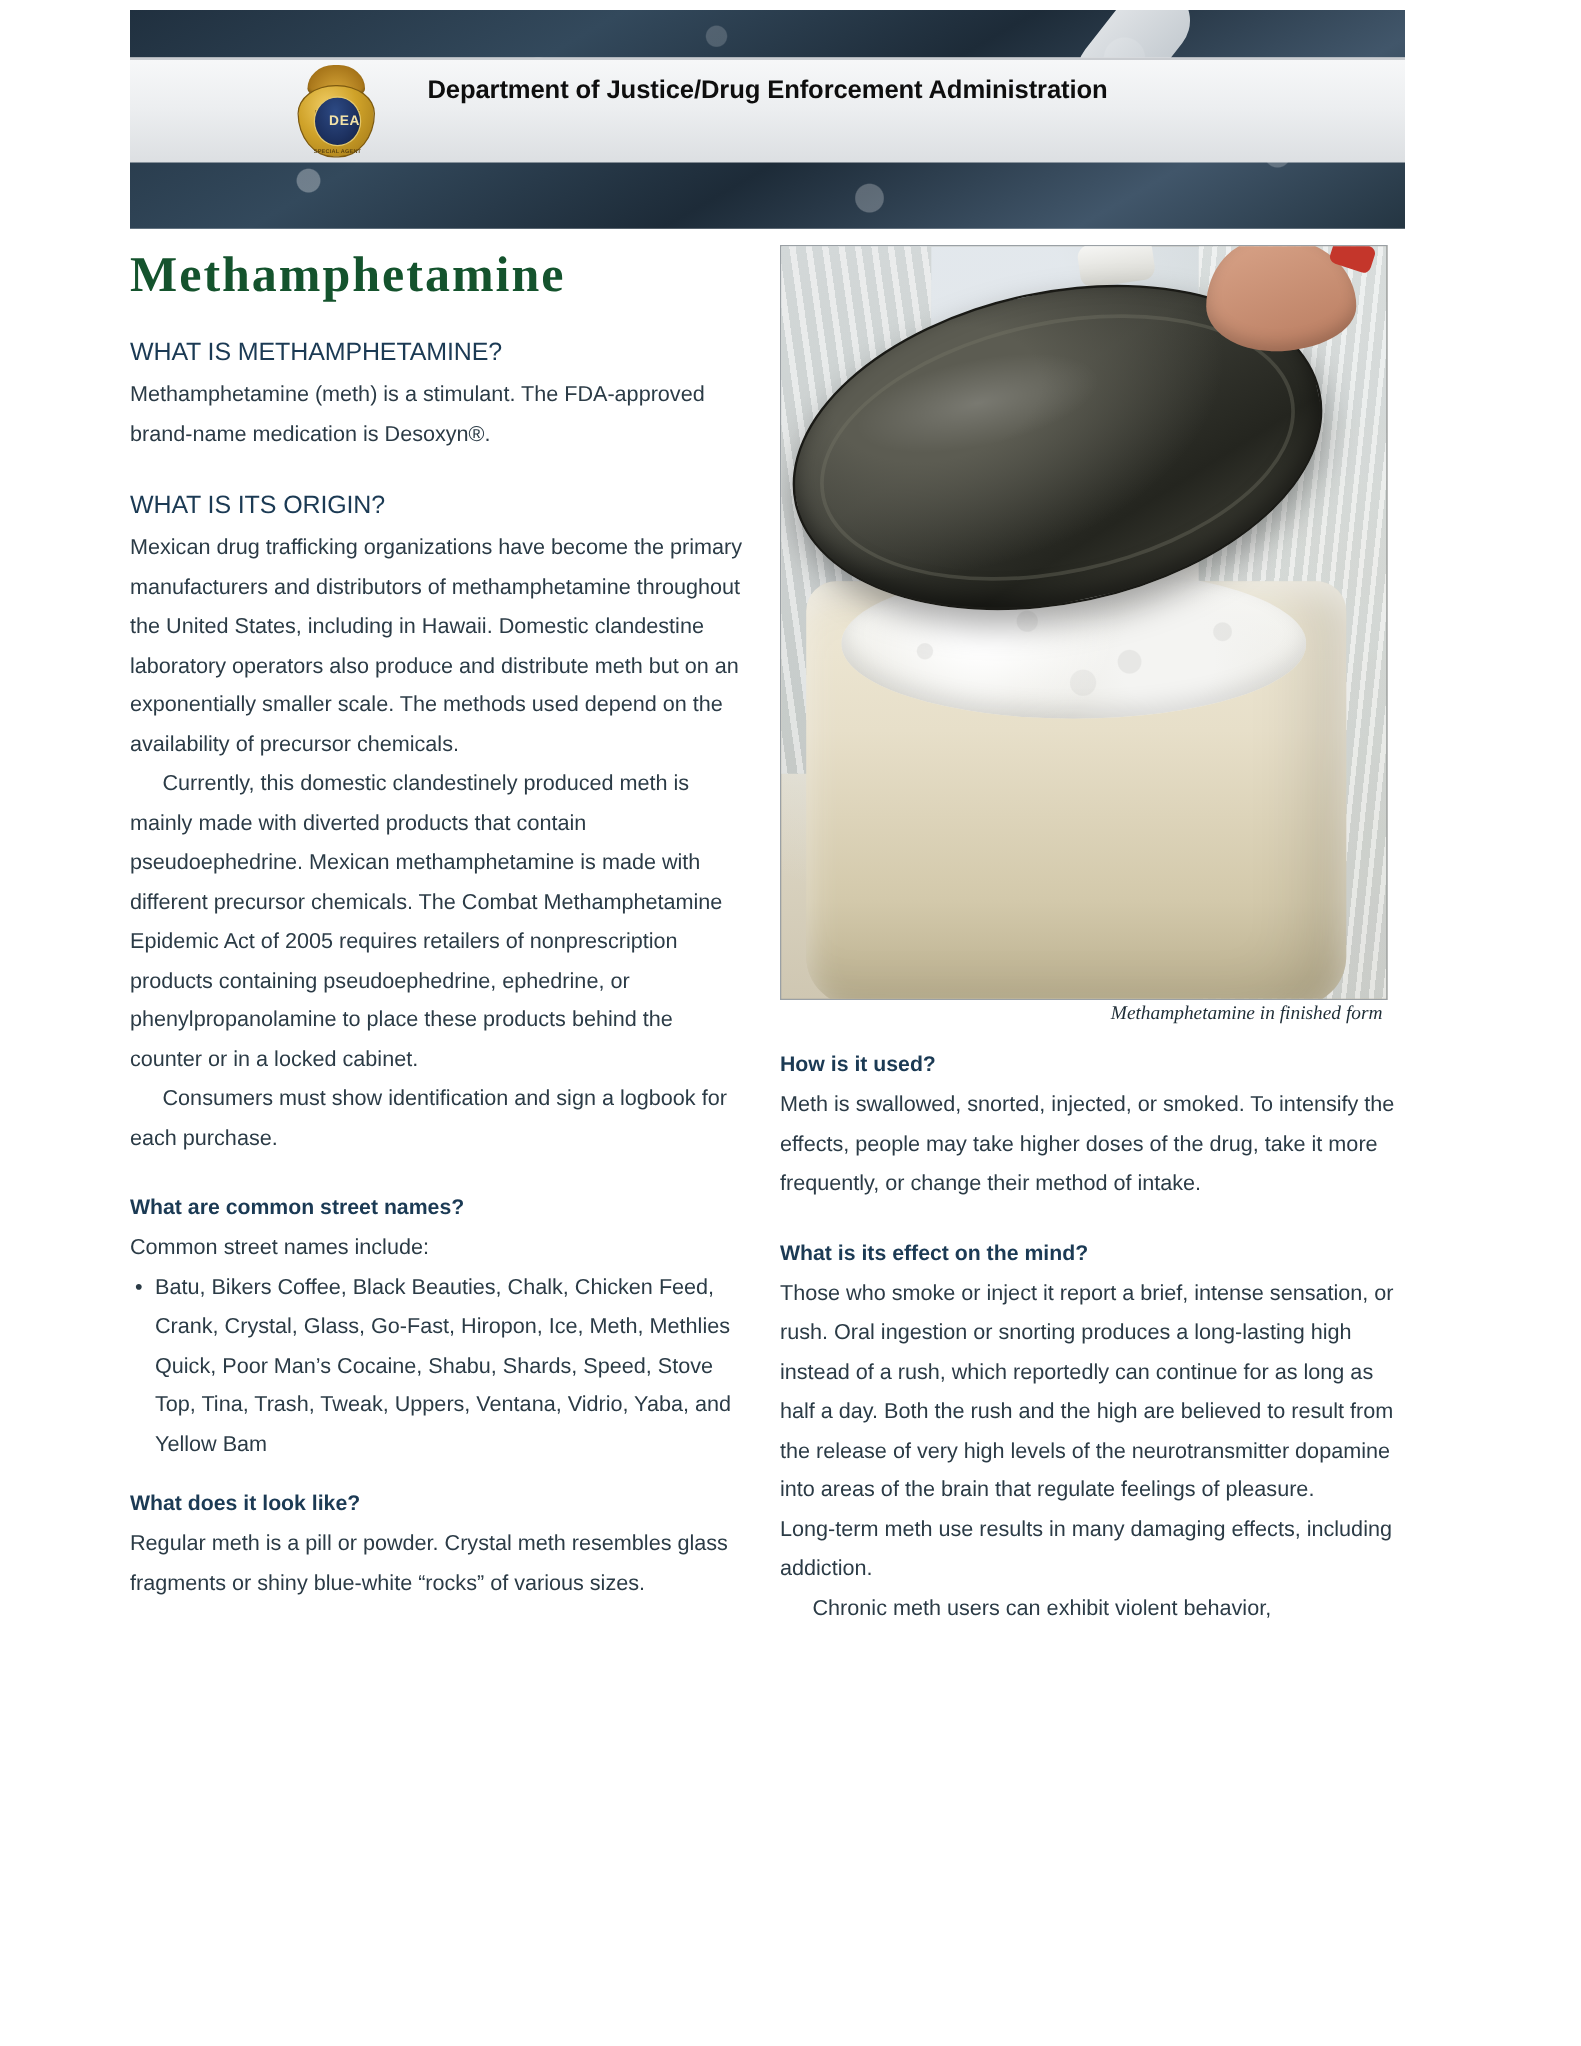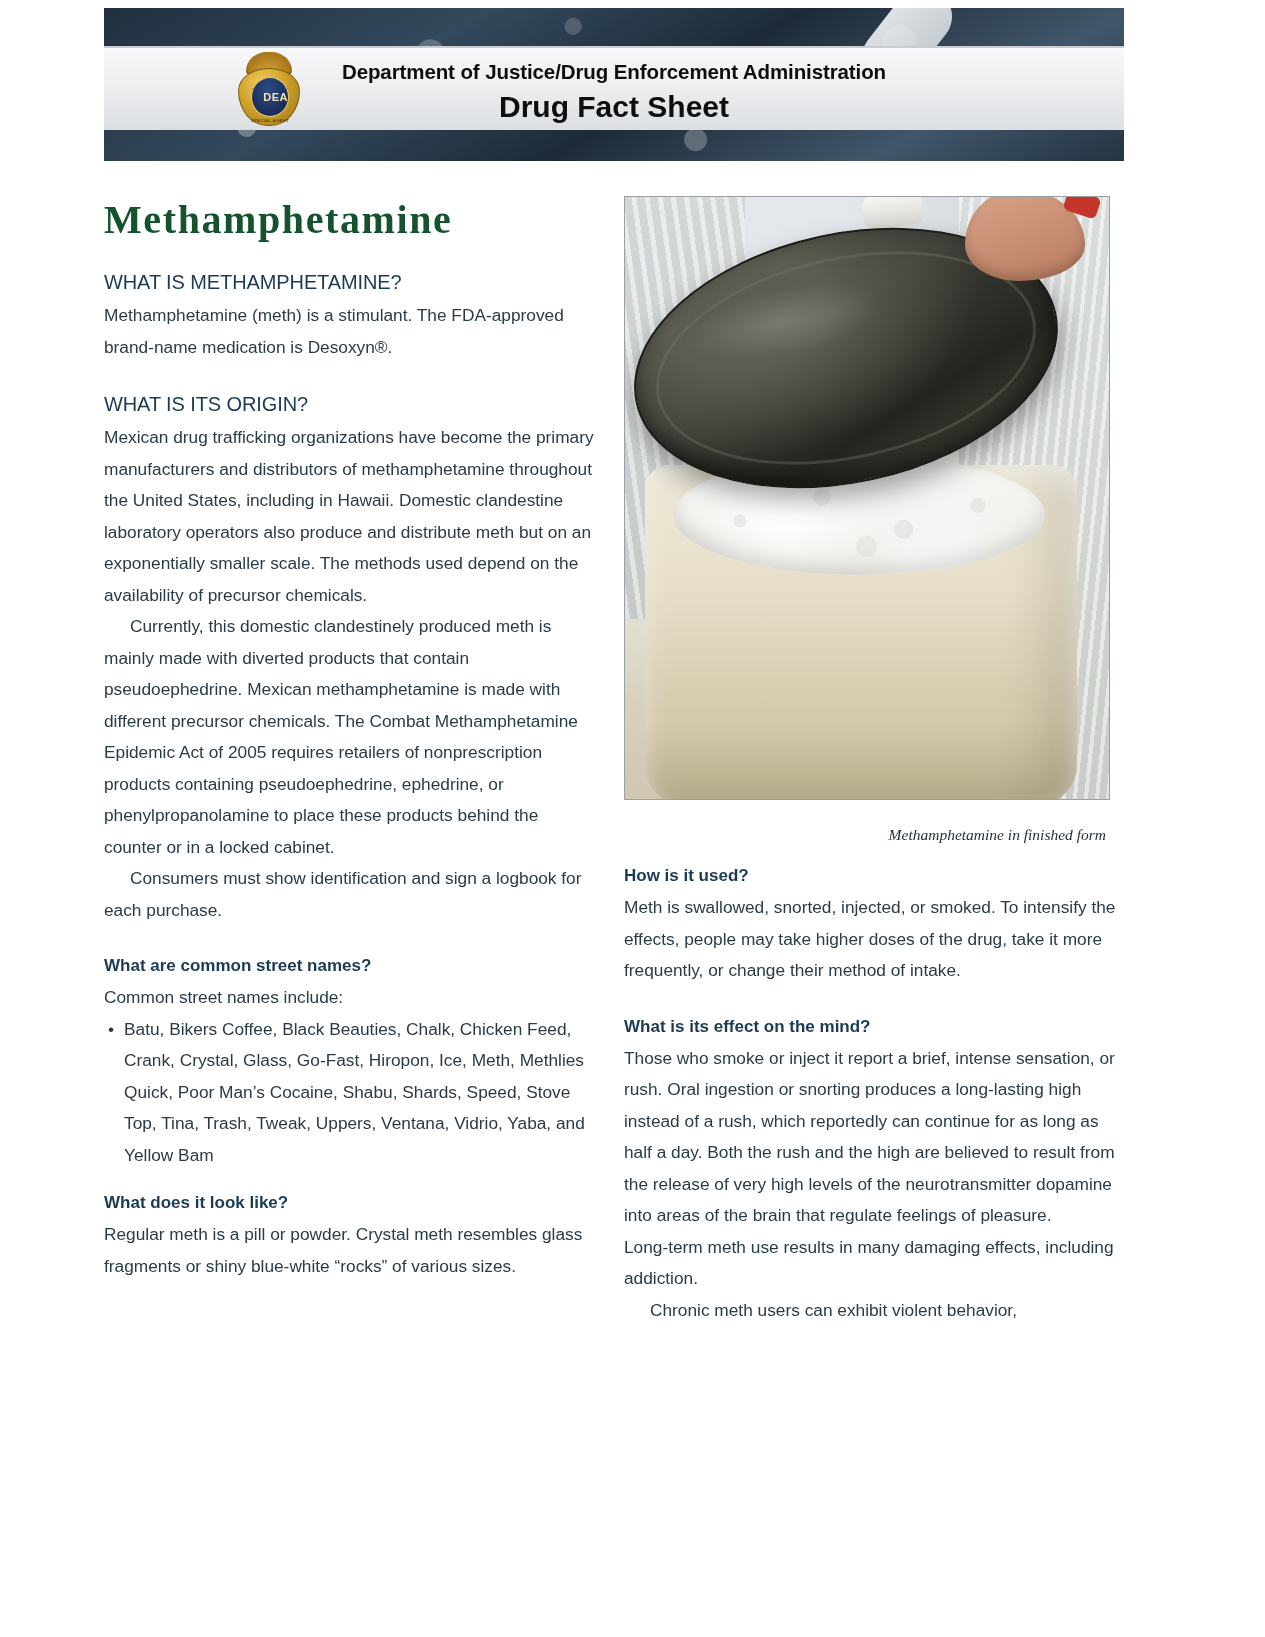--- a/index.html
+++ b/index.html
@@ -17,21 +17,21 @@
     height: 1637px;
     background: #ffffff;
   }
 
   
   .banner {
     position: absolute;
     left: 104px;
     top: 8px;
     width: 1020px;
-    height: 153px;
+    height: 175px;
     background:
       radial-gradient(circle at 14% 78%, rgba(255,255,255,0.30) 0 9px, transparent 10px),
       radial-gradient(circle at 32% 30%, rgba(255,255,255,0.22) 0 14px, transparent 15px),
       radial-gradient(circle at 58% 86%, rgba(255,255,255,0.25) 0 11px, transparent 12px),
       radial-gradient(circle at 78% 22%, rgba(255,255,255,0.30) 0 16px, transparent 17px),
       radial-gradient(circle at 90% 66%, rgba(255,255,255,0.22) 0 10px, transparent 11px),
       radial-gradient(circle at 46% 12%, rgba(255,255,255,0.18) 0 8px, transparent 9px),
       radial-gradient(circle at 67% 50%, rgba(255,255,255,0.14) 0 20px, transparent 21px),
       linear-gradient(150deg, #20303f 0%, #33495c 30%, #1d2b38 55%, #41566a 80%, #243542 100%);
     overflow: hidden;
@@ -315,36 +315,35 @@
     border-radius: 10px;
     transform: rotate(-8deg);
   }
   .photo-caption {
     width: 486px;
     text-align: right;
     font-family: "Liberation Serif", serif;
     font-style: italic;
     font-size: 15.5px;
     color: #1e2d36;
-    padding-top: 26px;
+    padding-top: 2px;
     padding-right: 4px;
   }
 </style>
 </head>
 <body>
 
 <div class="page">
 
   <div class="banner">
     <div class="banner-pill"></div>
     <div class="banner-pill2"></div>
     <div class="banner-white"></div>
     <div class="banner-titles">
       <div class="banner-line1">Department of Justice/Drug Enforcement Administration</div>
-      <div class="banner-line2">Drug Fact Sheet</div>
     </div>
     <div class="badge">
       <div class="eagle"></div>
       <div class="shield">
         <div class="top-arc">DRUG ENFORCEMENT</div>
         <div class="inner">
           <span class="dea">DEA</span>
         </div>
         <div class="bot-arc">SPECIAL AGENT</div>
       </div>

